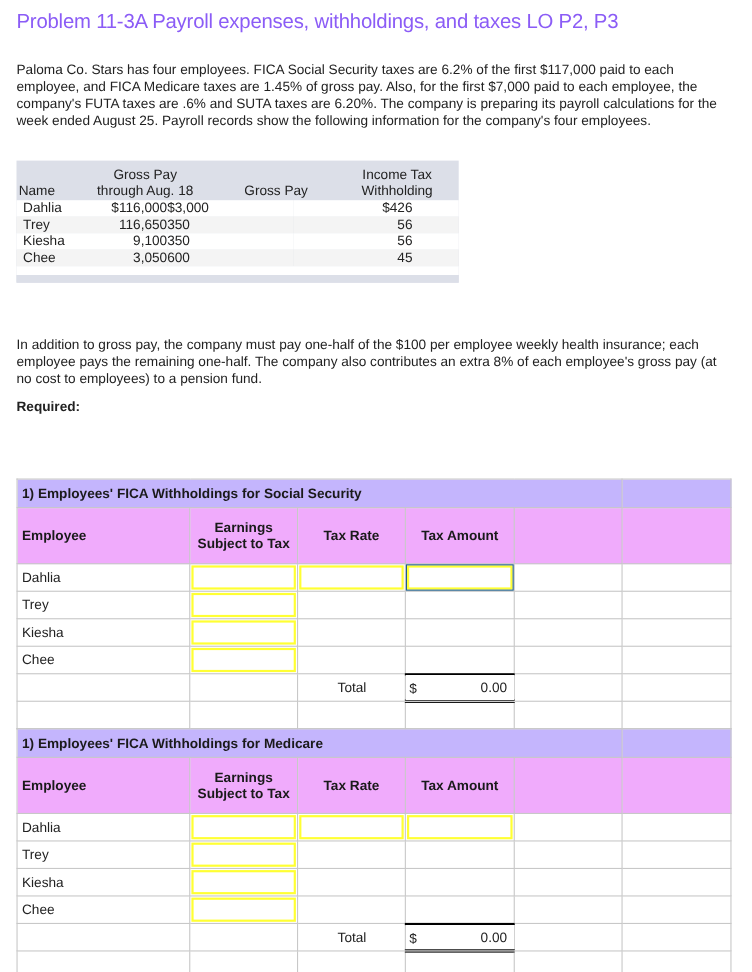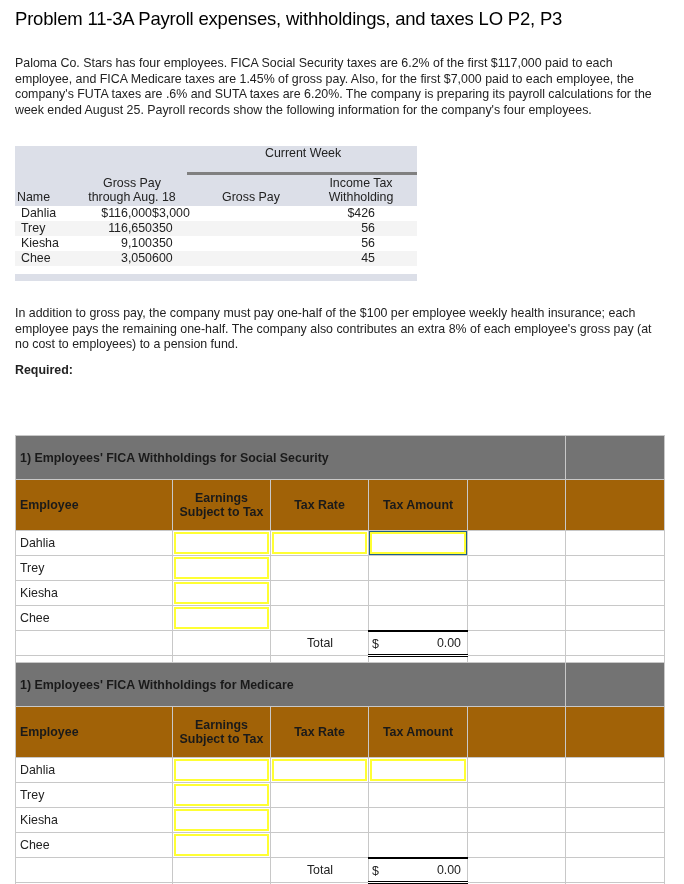--- a/index.html
+++ b/index.html
@@ -1,19 +1,19 @@
 <!DOCTYPE html>
 <html><head>
 <meta charset="utf-8">
 <style>
   * { box-sizing: border-box; margin: 0; padding: 0; }
   html, body { width: 684px; height: 884px; overflow: hidden; background: #ffffff; }
   body { font-family: "Liberation Sans", sans-serif; color: #222; position: relative; }
 
-  .title { position: absolute; left: 15px; top: 8px; font-size: 18.5px; color: #000000; letter-spacing: -0.2px; }
+  .title { position: absolute; left: 15px; top: 8px; font-size: 18.5px; color: #8b5cf6; letter-spacing: -0.2px; }
   .para { position: absolute; left: 15px; font-size: 12.4px; line-height: 15.5px; color: #222; width: 640px; }
   .p1 { top: 56px; }
   .p2 { top: 306px; }
   .req { top: 363px; }
   .req .bold { font-weight: bold; }
   .req .red { color: #e00000; font-weight: bold; }
 
   
   .info { position: absolute; left: 15px; top: 146px; width: 402px; background: #dcdfe8; }
   .info .cw-row { height: 24px; position: relative; }
@@ -28,22 +28,22 @@
   .info .c0 { width: 55px; padding-left: 6px; text-align: left; }
   .info .c1 { width: 82px; text-align: right; padding-right: 0; }
   .info .c2 { width: 115px; text-align: left; padding-right: 0; margin-top: 40px; }
   .info .c3 { text-align: right; padding-right: 42px; }
   .info .foot { height: 8px; background: #ffffff; }
   .info .foot2 { height: 7px; background: #dcdfe8; }
 
   
   .grid { position: absolute; left: 15px; width: 649px; border-collapse: collapse; table-layout: fixed; font-size: 12.4px; }
   .grid td { border: 1px solid #c8c8c8; padding: 0 4px; vertical-align: middle; }
-  .grid .sec-title td { background: #737373; font-weight: bold; height: 44px; color: #1a1a1a; }
-  .grid .hdr td { background: #a16207; font-weight: bold; height: 51px; text-align: center; line-height: 14px; color: #1a1a1a; }
+  .grid .sec-title td { background: #c4b5fd; font-weight: bold; height: 26px; color: #1a1a1a; }
+  .grid .hdr td { background: #f0abfc; font-weight: bold; height: 51px; text-align: center; line-height: 14px; color: #1a1a1a; }
   .grid .hdr td.left { text-align: left; }
   .grid .row td { height: 25px; background: #fff; }
   .grid td.inp { padding: 1px; }
   .grid .inbox { display: block; width: 100%; height: 22px; border: 2px solid #ffff33; background: #fff; }
   .grid .inbox.focus { border: 2px solid #ffff33; outline: 1px solid #1f5f8b; outline-offset: 0; }
   .grid td.total-lbl { text-align: center; padding-right: 3px; }
   .grid td.total-val { border-top: 2px solid #000; border-bottom: 3px double #000; position: relative; }
   .grid td.total-val .cur { position: absolute; left: 3px; top: 5px; }
   .grid td.total-val .amt { float: right; padding-right: 2px; }
 
@@ -52,24 +52,20 @@
   col.k0 { width: 157px; } col.k1 { width: 98px; } col.k2 { width: 98px; } col.k3 { width: 99px; } col.k4 { width: 98px; } col.k5 { width: 99px; }
 </style>
 </head>
 <body>
 
 <div class="title">Problem 11-3A Payroll expenses, withholdings, and taxes LO P2, P3</div>
 
 <div class="para p1">Paloma Co. Stars has four employees. FICA Social Security taxes are 6.2% of the first $117,000 paid to each employee, and FICA Medicare taxes are 1.45% of gross pay. Also, for the first $7,000 paid to each employee, the company's FUTA taxes are .6% and SUTA taxes are 6.20%. The company is preparing its payroll calculations for the week ended August 25. Payroll records show the following information for the company's four employees.</div>
 
 <div class="info">
-  <div class="cw-row">
-    <span class="cw-label">Current Week</span>
-    <div class="cw-line"></div>
-  </div>
   <div class="hdr">
     <span style="left:2px;">Name</span>
     <span style="left:62px; width:110px;">
       <span style="position:static;display:block;">Gross Pay</span>
       <span style="position:static;display:block;">through Aug. 18</span>
     </span>
     <span style="left:196px; width:80px;">Gross Pay</span>
     <span style="left:304px; width:84px;">
       <span style="position:static;display:block;">Income Tax</span>
       <span style="position:static;display:block;">Withholding</span>

